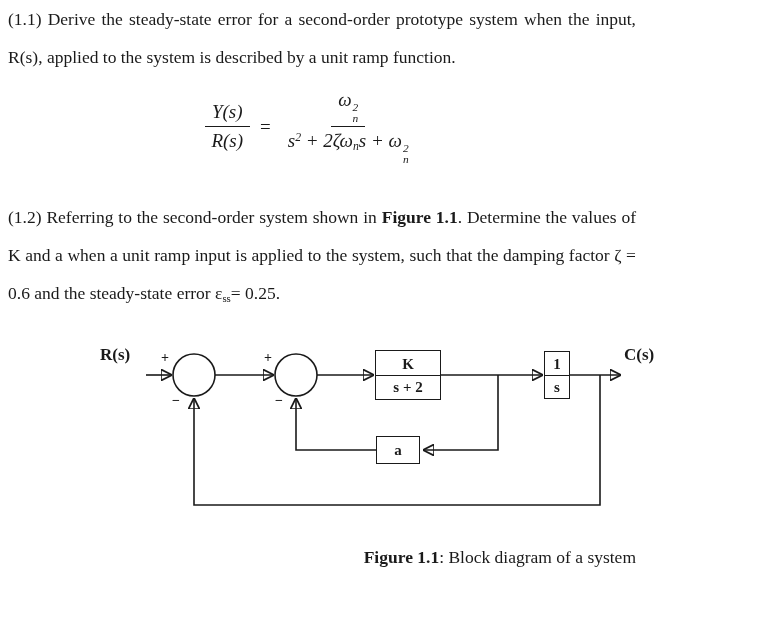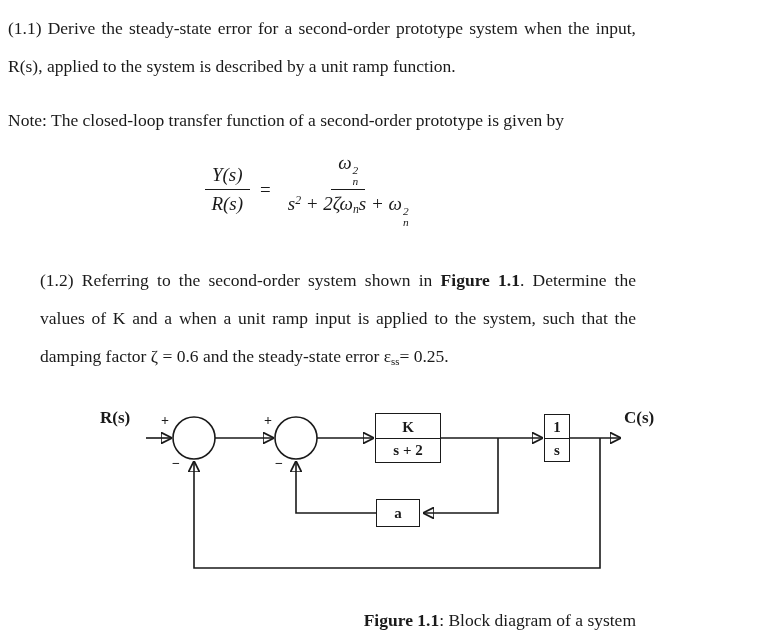--- a/index.html
+++ b/index.html
@@ -3,21 +3,21 @@
 <meta charset="utf-8">
 <style>
   * { margin:0; padding:0; box-sizing:border-box; }
   html,body { width:768px; height:637px; }
   body {
     background:#ffffff;
     color:#1a1a1a;
     font-family:"Liberation Serif", serif;
     overflow:hidden;
   }
-  .doc { padding:9px 8px 0 8px; width:644px; }
+  .doc { padding:0 8px 0 8px; width:644px; }
 
   .para {
     font-size:17.5px;
     line-height:38px;
     text-align:justify;
   }
   .note { margin-top:16px; text-align:left; }
 
   sup { font-size:0.62em; vertical-align:0.5em; }
   sub { font-size:0.62em; vertical-align:-0.25em; }
@@ -83,41 +83,40 @@
 
   .caption { text-align:right; margin-top:24px; font-size:17.5px; }
 </style>
 </head>
 <body>
 
 <div class="doc">
 
   <p class="para">(1.1) Derive the steady-state error for a second-order prototype system when the input, R(s), applied to the system is described by a unit ramp function.</p>
 
-  <p class="para note">Note: The closed-loop transfer function of a second-order prototype is given by</p>
 
   <div class="formula">
     <span class="frac">
       <span class="fnum">Y(s)</span>
       <span class="fden">R(s)</span>
     </span>
     <span class="eq">=</span>
     <span class="frac">
       <span class="fnum"><span>ω</span><span class="supsub">
             <span>2</span>
             <span>n</span>
           </span></span>
       <span class="fden"><span>s</span><sup>2</sup><span> + 2ζω</span><sub>n</sub><span>s + ω</span><span class="supsub">
             <span>2</span>
             <span>n</span>
           </span></span>
     </span>
   </div>
 
-  <p class="para" style="margin-top:32px;margin-left:32px;"><span>(1.2) Referring to the second-order system shown in </span><b>Figure 1.1</b><span>. Determine the values of K and a when a unit ramp input is applied to the system, such that the damping factor ζ = 0.6 and the steady-state error </span><span>ε</span><sub>ss</sub><span>= 0.25.</span></p>
+  <p class="para" style="margin-top:32px;"><span>(1.2) Referring to the second-order system shown in </span><b>Figure 1.1</b><span>. Determine the values of K and a when a unit ramp input is applied to the system, such that the damping factor ζ = 0.6 and the steady-state error </span><span>ε</span><sub>ss</sub><span>= 0.25.</span></p>
 
   <div class="diagram">
     <svg class="wires" viewBox="0 0 752 185">
       <defs>
         <marker id="arr" viewBox="0 0 10 10" refX="9" refY="5" markerWidth="7" markerHeight="7" orient="auto">
           <path d="M0,0 L10,5 L0,10 Z" fill="#1a1a1a" stroke="none"></path>
         </marker>
       </defs>
       <path d="M138,37 H163" marker-end="url(#arr)"></path>
       <path d="M207,37 H265" marker-end="url(#arr)"></path>

